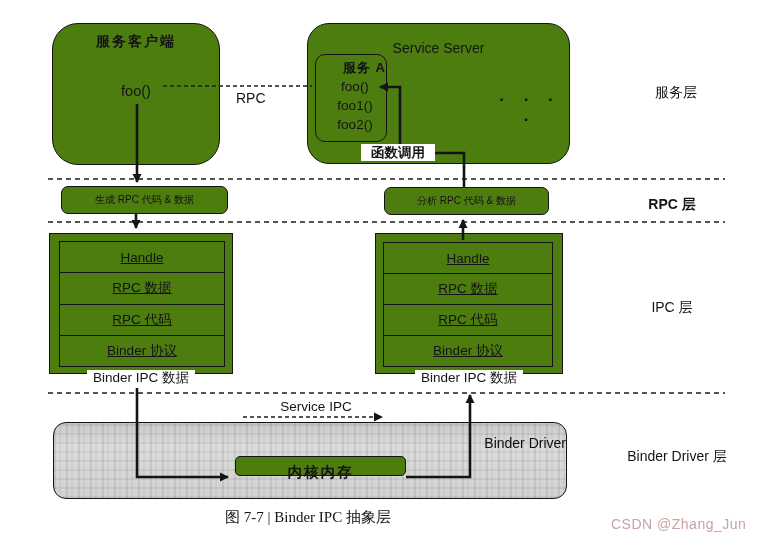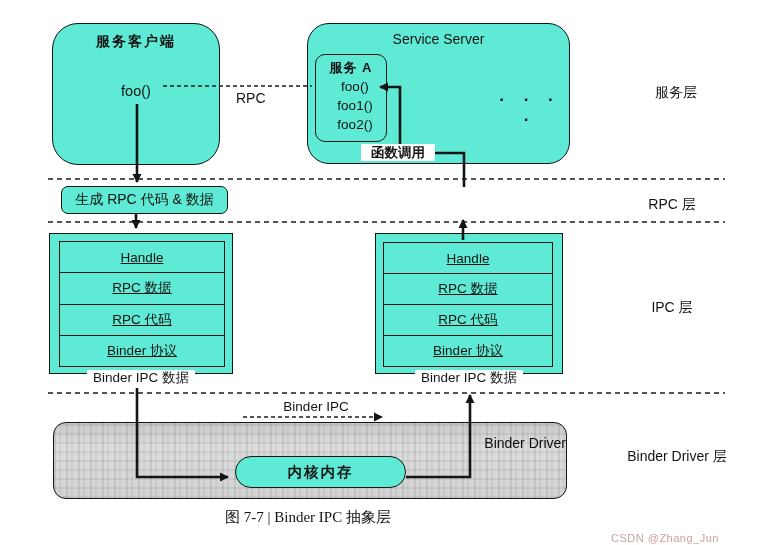--- a/index.html
+++ b/index.html
@@ -1,40 +1,40 @@
 <!DOCTYPE html>
 <html><head>
 <meta charset="utf-8">
 <style>
   html,body{margin:0;padding:0;background:#ffffff;}
   body{font-family:"Liberation Sans","DejaVu Sans",sans-serif;color:#141414;}
   #canvas{position:relative;width:771px;height:545px;background:#ffffff;overflow:hidden;}
 
   .abs{position:absolute;}
-  .box{border:1.6px solid #141414;background:#5eead4;box-sizing:border-box;}
+  .box{border:1.6px solid #141414;background:#4d7c0f;box-sizing:border-box;}
   .center{text-align:center;}
 
   
   .client-box{left:52px;top:23px;width:168px;height:142px;border-radius:26px;z-index:2;}
   .client-title{margin-top:9px;font-weight:bold;font-size:14px;letter-spacing:2px;}
   .client-method{margin-top:32px;font-size:14.5px;}
 
   .server-box{left:307px;top:23px;width:263px;height:141px;border-radius:22px;z-index:2;}
-  .server-title{margin-top:7px;font-size:14px;}
+  .server-title{margin-top:16px;font-size:14px;}
   .svc{position:absolute;top:30px;height:88px;border-radius:10px;}
   .svc-a{left:7px;width:72px;}
   .svc-b{left:99px;width:71px;}
-  .svc-title{text-align:center;font-weight:bold;font-size:13px;margin-top:4px;letter-spacing:1px;}
+  .svc-title{text-align:right;font-weight:bold;font-size:13px;margin-top:4px;letter-spacing:1px;}
   .svc-method{font-size:13.5px;line-height:19px;padding-left:8px;}
   .svc-dots{position:absolute;left:183px;top:66px;width:78px;font-size:17px;font-weight:bold;letter-spacing:7px;text-align:center;}
 
   .rpc-link-label{left:236px;top:90px;width:40px;font-size:14px;}
 
   
-  .rpc-box{border-radius:7px;font-size:14px;line-height:25px;z-index:2;}
+  .rpc-box{border-radius:7px;font-size:10px;line-height:25px;z-index:2;}
   .rpc-box-left{left:61px;top:186px;width:167px;height:28px;}
   .rpc-box-right{left:384px;top:187px;width:165px;height:28px;}
 
   
   .ipc-outer{height:141px;z-index:1;}
   .ipc-outer-left{left:49px;top:233px;width:184px;}
   .ipc-outer-right{left:375px;top:233px;width:188px;}
   .ipc-inner{z-index:2;display:flex;flex-direction:column;text-decoration:underline;}
   .ipc-inner-left{left:59px;top:241px;width:166px;height:126px;}
   .ipc-inner-right{left:383px;top:242px;width:170px;height:125px;}
@@ -45,39 +45,39 @@
   .ipc-caption-right{left:375px;top:369px;width:188px;}
   .ipc-caption span{background:#ffffff;padding:0 6px;text-align:center;}
 
   
   .driver-box{left:53px;top:422px;width:514px;height:77px;border-radius:13px;z-index:1;
     background:
       repeating-linear-gradient(90deg, rgba(40,40,40,0.10) 0 2px, rgba(0,0,0,0) 2px 5px, rgba(60,60,60,0.06) 5px 7px, rgba(0,0,0,0) 7px 12px),
       repeating-linear-gradient(0deg, rgba(30,30,30,0.07) 0 2px, rgba(0,0,0,0) 2px 9px),
       linear-gradient(#c9c9c9,#dcdcdc 30%,#d2d2d2); text-align: right;}
   .driver-title{margin-top:12px;font-size:14px;color:#0d0d0d;}
-  .kernel-box{left:235px;top:456px;width:171px;height:32px;border-radius:16px;z-index:4;
+  .kernel-box{left:235px;top:456px;width:171px;height:20px;border-radius:5px;z-index:4;
     font-family:"Liberation Serif","DejaVu Serif",serif;font-weight:bold;font-size:14.5px;line-height:30px;letter-spacing:2px;}
   .binder-ipc-label{left:256px;top:399px;width:120px;font-size:13.5px;z-index:2;}
 
   
   .layer-label{font-size:14px;z-index:2;}
   .ll-service{left:636px;top:84px;width:80px;}
-  .ll-rpc{left:632px;top:196px;width:80px;}
+  .ll-rpc{left:632px;top:196px;width:80px;font-weight:bold;}
   .ll-ipc{left:632px;top:299px;width:80px;}
   .ll-driver{left:612px;top:448px;width:130px;}
 
   
   .func-call-label{left:361px;top:144px;width:74px;height:17px;background:#ffffff;z-index:6;
     font-family:"Liberation Serif","DejaVu Serif",serif;font-weight:bold;font-size:13.5px;line-height:17px;}
 
   
   .fig-caption{left:198px;top:508px;width:220px;z-index:2;
     font-family:"Liberation Serif","DejaVu Serif",serif;font-size:15px;}
-  .watermark{left:611px;top:532px;width:160px;font-size:11px;color:#c9a2a2;letter-spacing:0.5px;z-index:2;}
+  .watermark{left:611px;top:516px;width:160px;font-size:14px;color:#c9a2a2;letter-spacing:0.5px;z-index:2;}
 
   svg.overlay{position:absolute;left:0;top:0;z-index:5;pointer-events:none;}
 </style>
 </head>
 <body>
 
 <div id="canvas">
 
   <svg class="overlay" width="771" height="545" viewBox="0 0 771 545">
     <defs>
@@ -116,20 +116,21 @@
       <div class="svc-method">foo()</div>
       <div class="svc-method">foo1()</div>
       <div class="svc-method">foo2()</div>
     </div>
     <div class="svc-dots">· · · ·</div>
   </div>
 
   <div class="abs center func-call-label">函数调用</div>
 
   <div class="abs box rpc-box rpc-box-left center">生成 RPC 代码 &amp; 数据</div>
+  <div class="abs box rpc-box rpc-box-right center">分析 RPC 代码 &amp; 数据</div>
 
   <div class="abs box ipc-outer ipc-outer-left"></div>
   <div class="abs box ipc-inner ipc-inner-left">
     <div class="ipc-row">Handle</div>
     <div class="ipc-row">RPC 数据</div>
     <div class="ipc-row">RPC 代码</div>
     <div class="ipc-row">Binder 协议</div>
   </div>
   <div class="abs center ipc-caption ipc-caption-left">
     <span>Binder IPC 数据</span>
@@ -139,21 +140,21 @@
   <div class="abs box ipc-inner ipc-inner-right">
     <div class="ipc-row">Handle</div>
     <div class="ipc-row">RPC 数据</div>
     <div class="ipc-row">RPC 代码</div>
     <div class="ipc-row">Binder 协议</div>
   </div>
   <div class="abs center ipc-caption ipc-caption-right">
     <span>Binder IPC 数据</span>
   </div>
 
-  <div class="abs center binder-ipc-label">Binder IPC</div>
+  <div class="abs center binder-ipc-label">Service IPC</div>
   <div class="abs box driver-box center">
     <div class="driver-title">Binder Driver</div>
   </div>
   <div class="abs box kernel-box center">内核内存</div>
 
   <div class="abs center layer-label ll-service">服务层</div>
   <div class="abs center layer-label ll-rpc">RPC 层</div>
   <div class="abs center layer-label ll-ipc">IPC 层</div>
   <div class="abs center layer-label ll-driver">Binder Driver 层</div>
 

